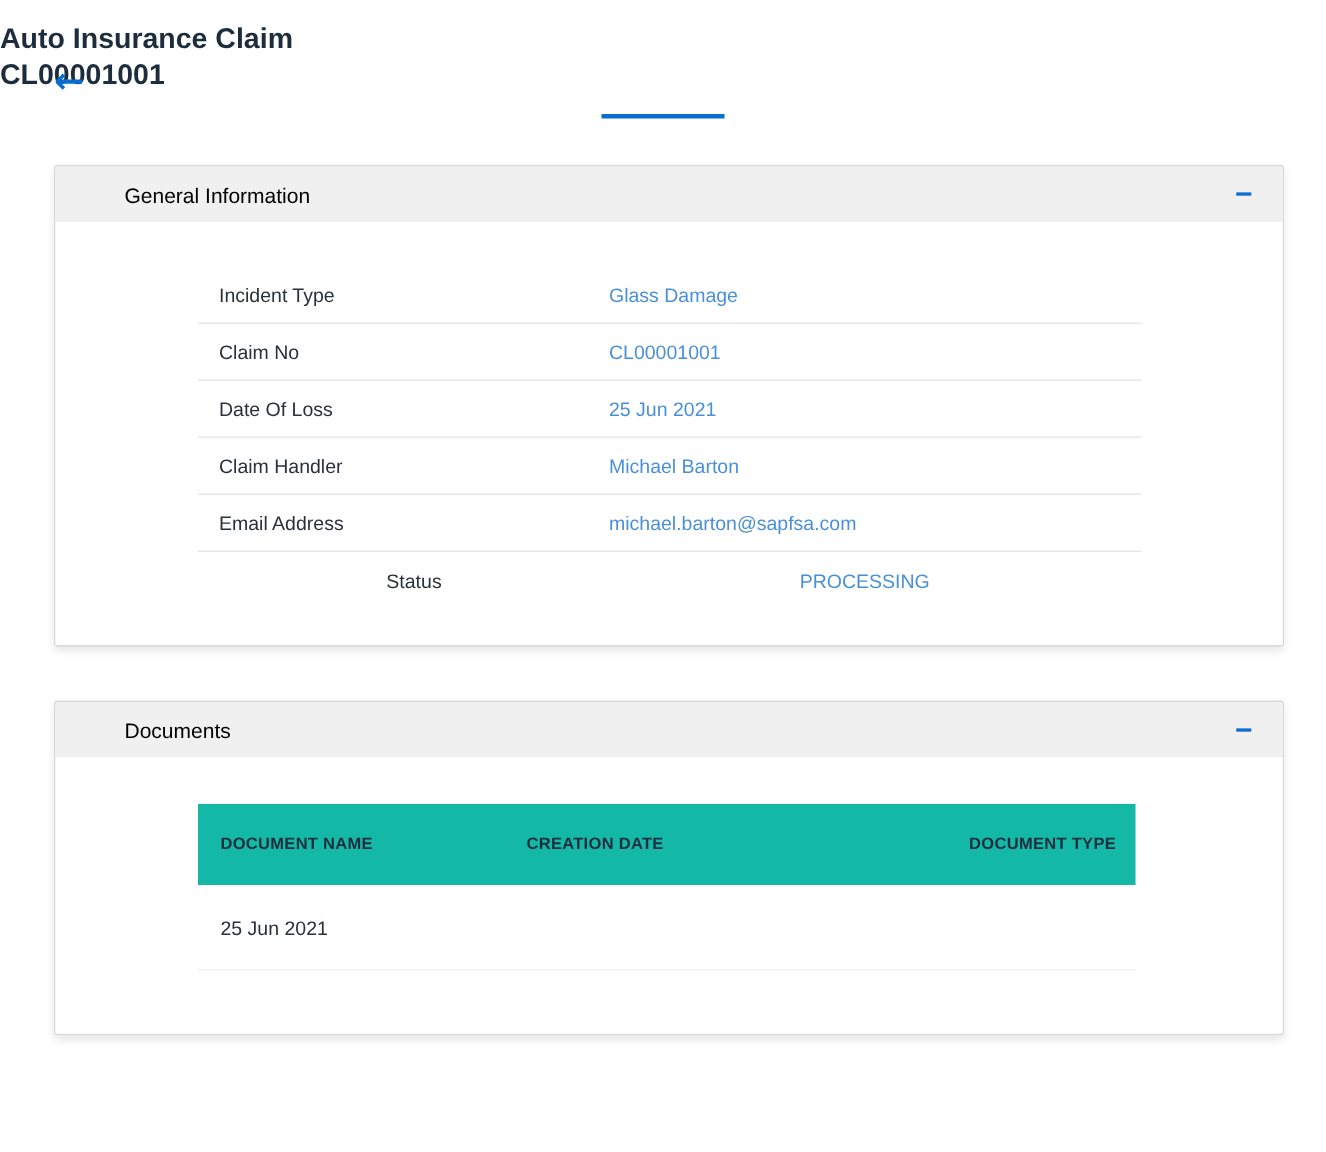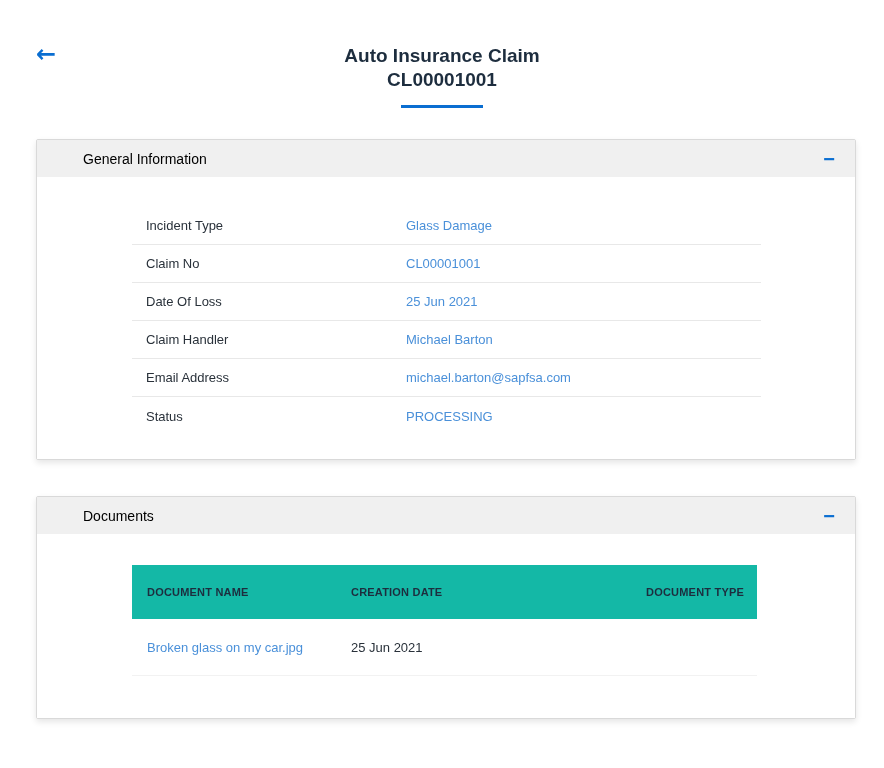--- a/index.html
+++ b/index.html
@@ -11,21 +11,21 @@
     position: relative;
     overflow: hidden;
   }
   .back-btn {
     position: absolute; left: 32px; top: 40px;
     background: none; border: none; cursor: pointer;
     color: #0a6ed1; font-size: 24px; line-height: 1;
     font-family: "DejaVu Sans", sans-serif;
     font-weight: 600; padding: 2px 4px;
   }
-  .title-block { padding-top: 44px; text-align: center; }
+  .title-block { padding-top: 15px; }
   .title-line {
     font-size: 19px; font-weight: 600; line-height: 24px; color: #1d2d3e;
   }
   .title-underline {
     width: 82px; height: 3px; background: #0a6ed1;
     margin: 13px auto 0 auto;
   }
   .panel {
     margin: 0 28px 0 36px;
     border: 1px solid #d9d9d9;
@@ -46,21 +46,21 @@
     color: #0a6ed1; font-size: 20px; font-weight: 700; line-height: 1;
     padding: 0 2px;
   }
   .gi-body { padding: 30px 94px 24px 95px; background: #ffffff; }
   .form-row {
     display: grid; grid-template-columns: 260px 1fr;
     align-items: center;
     height: 38px; padding: 0 14px;
     border-bottom: 1px solid #e8e8e8;
   }
-  .form-row:last-child { border-bottom: none; }
+  .form-row:last-child { border-bottom: none; text-align: center; }
   .form-label { font-size: 13px; color: #29313a; }
   .form-value { font-size: 13px; color: #4a90d9; }
   .doc-body { padding: 31px 98px 42px 95px; background: #ffffff; }
   .doc-header-row {
     display: grid; grid-template-columns: 204px 1fr 150px;
     align-items: center;
     height: 54px; padding: 0 13px 0 15px;
     background: #14b8a6;
   }
   .doc-col-header {
@@ -133,18 +133,17 @@
       <span>−</span>
     </button>
   </div>
   <div class="doc-body">
     <div class="doc-header-row">
       <span class="doc-col-header">DOCUMENT NAME</span>
       <span class="doc-col-header">CREATION DATE</span>
       <span class="doc-col-header right">DOCUMENT TYPE</span>
     </div>
     <div class="doc-row">
-      <span class="doc-cell doc-link">Broken glass on my car.jpg</span>
       <span class="doc-cell">25 Jun 2021</span>
       <span class="doc-cell right"></span>
     </div>
   </div>
 </section>
 
 </body></html>

